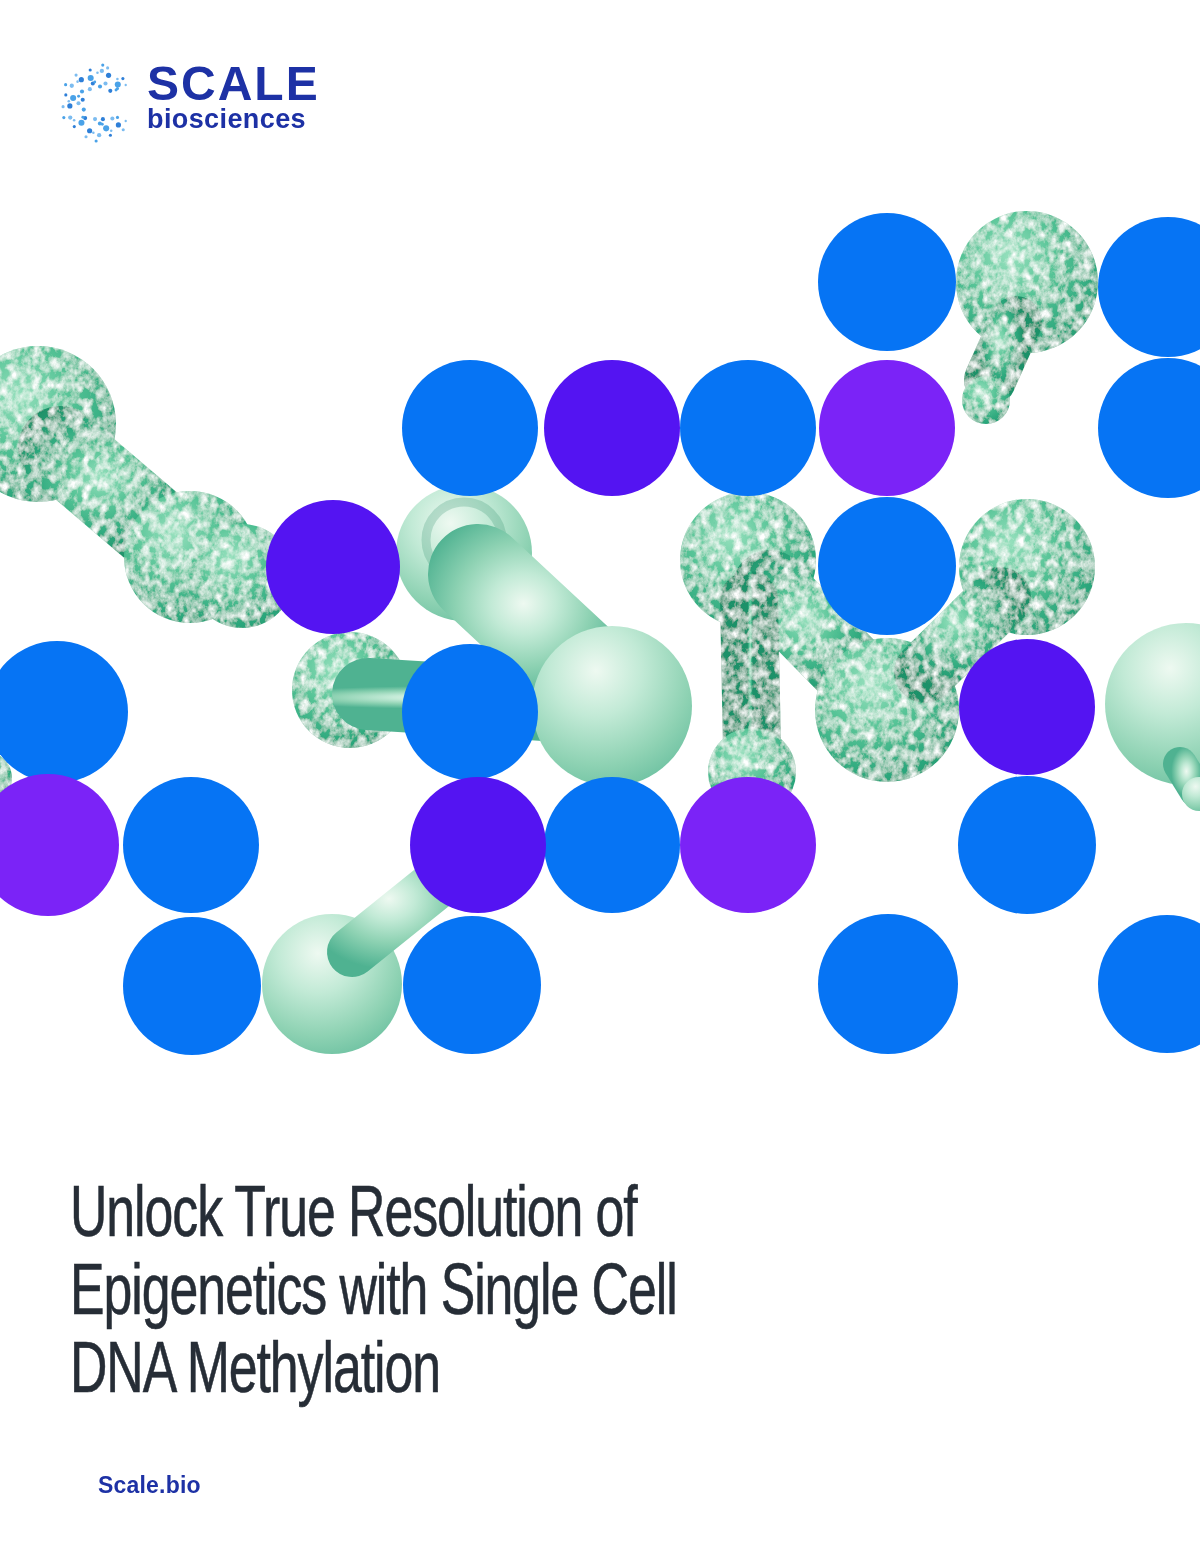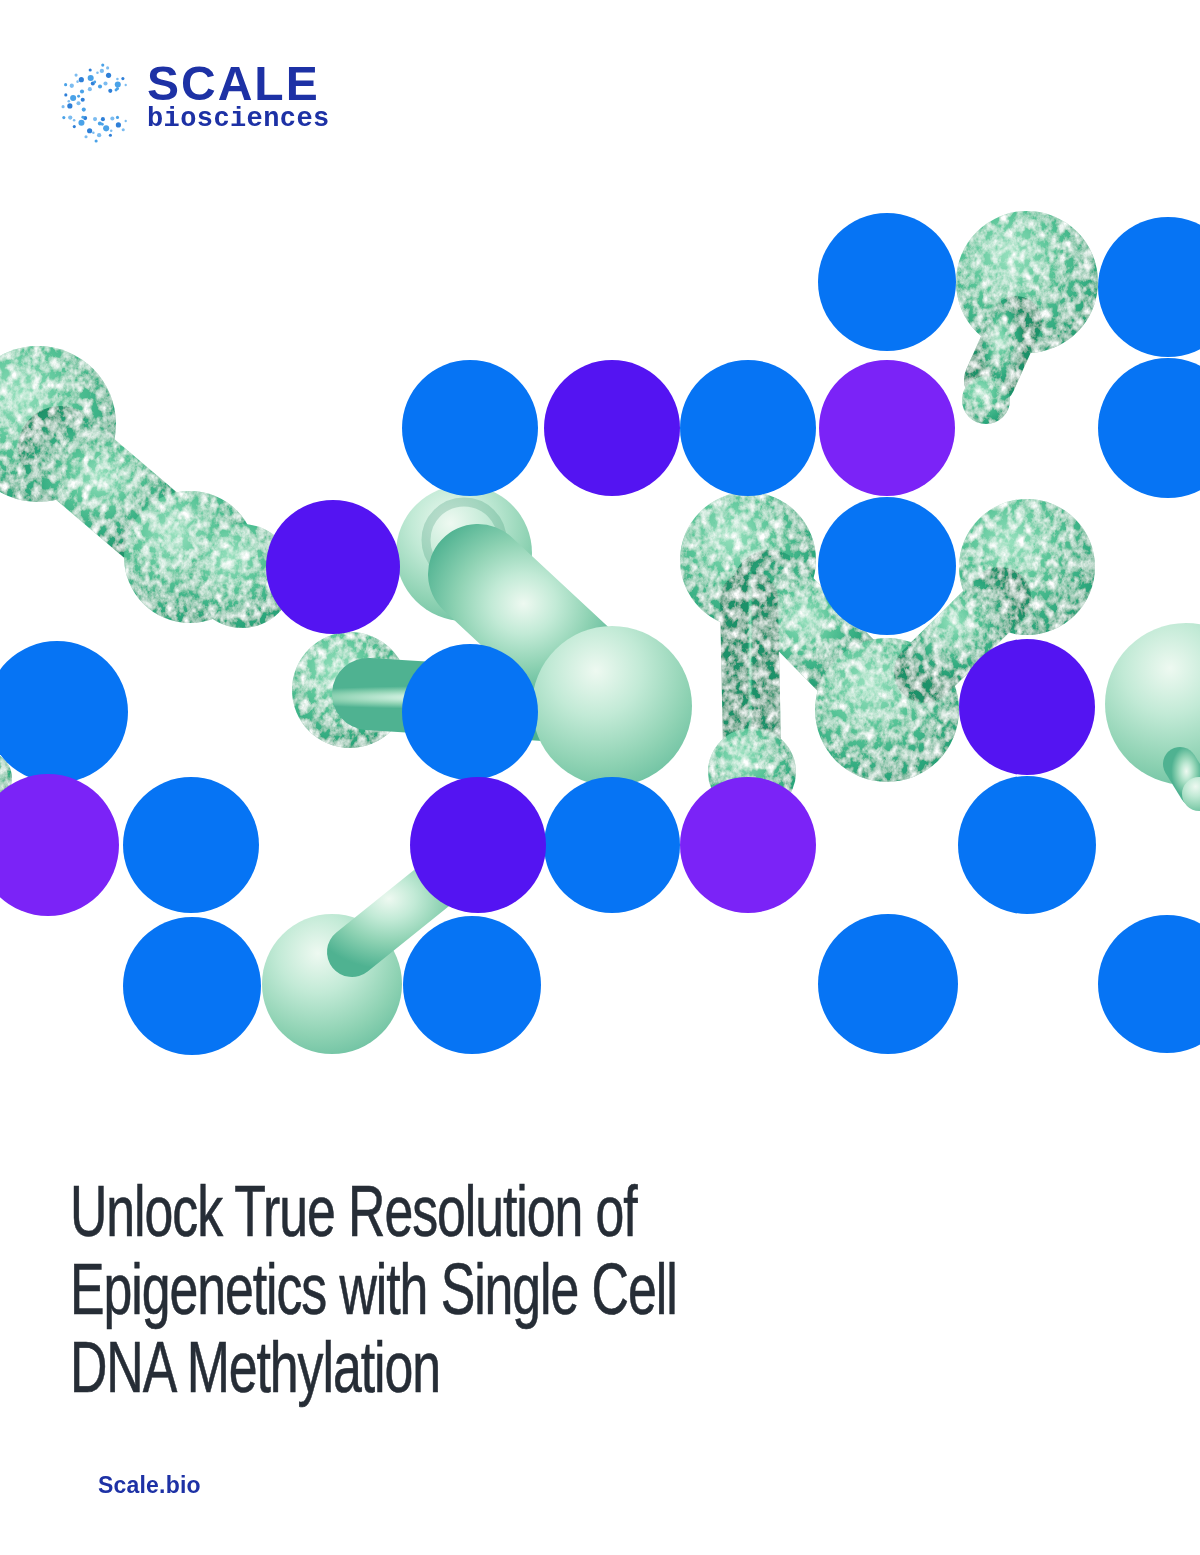--- a/index.html
+++ b/index.html
@@ -3,21 +3,21 @@
 <meta charset="utf-8">
 <style>
   html,body{margin:0;padding:0;background:#ffffff;}
   .page{position:relative;width:1200px;height:1555px;background:#ffffff;overflow:hidden;
         font-family:"Liberation Sans",sans-serif;}
   .logo{position:absolute;left:58px;top:62px;display:flex;align-items:flex-start;gap:7px;}
   .logo-mark{width:82px;height:82px;}
   .logo-mark svg{display:block;width:100%;height:100%;}
   .logo-text{display:flex;flex-direction:column;justify-content:center;}
   .logo-name{font-size:48px;font-weight:700;letter-spacing:2px;color:#1d31a5;line-height:44px;}
-  .logo-sub{font-size:27px;font-weight:700;letter-spacing:0.4px;color:#1d31a5;line-height:28px;margin-top:-1px;font-family:Liberation Mono, monospace;}
+  .logo-sub{font-size:27px;font-weight:700;letter-spacing:0.4px;color:#1d31a5;line-height:28px;margin-top:-1px;}
   .pattern{position:absolute;left:0;top:0;width:1200px;height:1100px;pointer-events:none;}
   .pattern svg{display:block;width:100%;height:100%;}
   h1.title{position:absolute;left:70px;top:1172px;margin:0;
            font-size:72px;font-weight:400;line-height:78px;color:#262d36;
            letter-spacing:-1.5px;-webkit-text-stroke:0.6px #262d36;
            transform:scaleX(0.72);transform-origin:left top;white-space:nowrap;}
   h1.title span{display:block;}
   .site{position:absolute;left:70px;top:1472px;font-size:23px;font-weight:700;
         color:#1d31a5;letter-spacing:0.2px;margin-left:28px;}
 </style>

